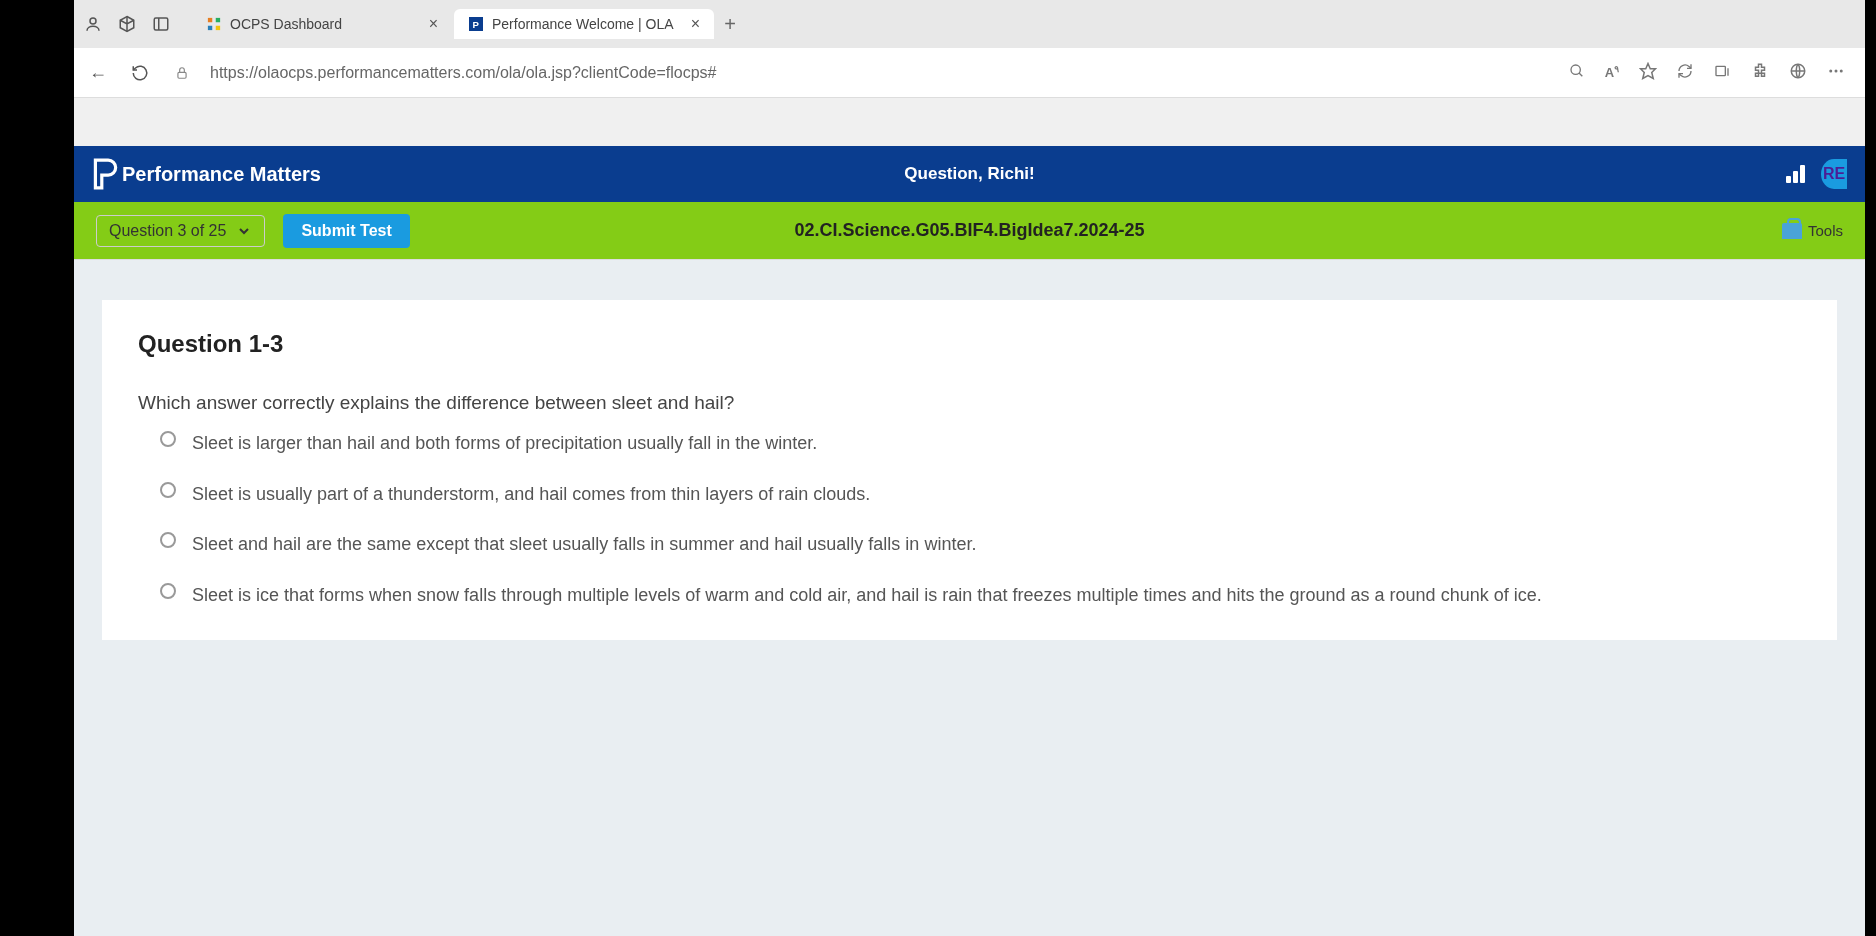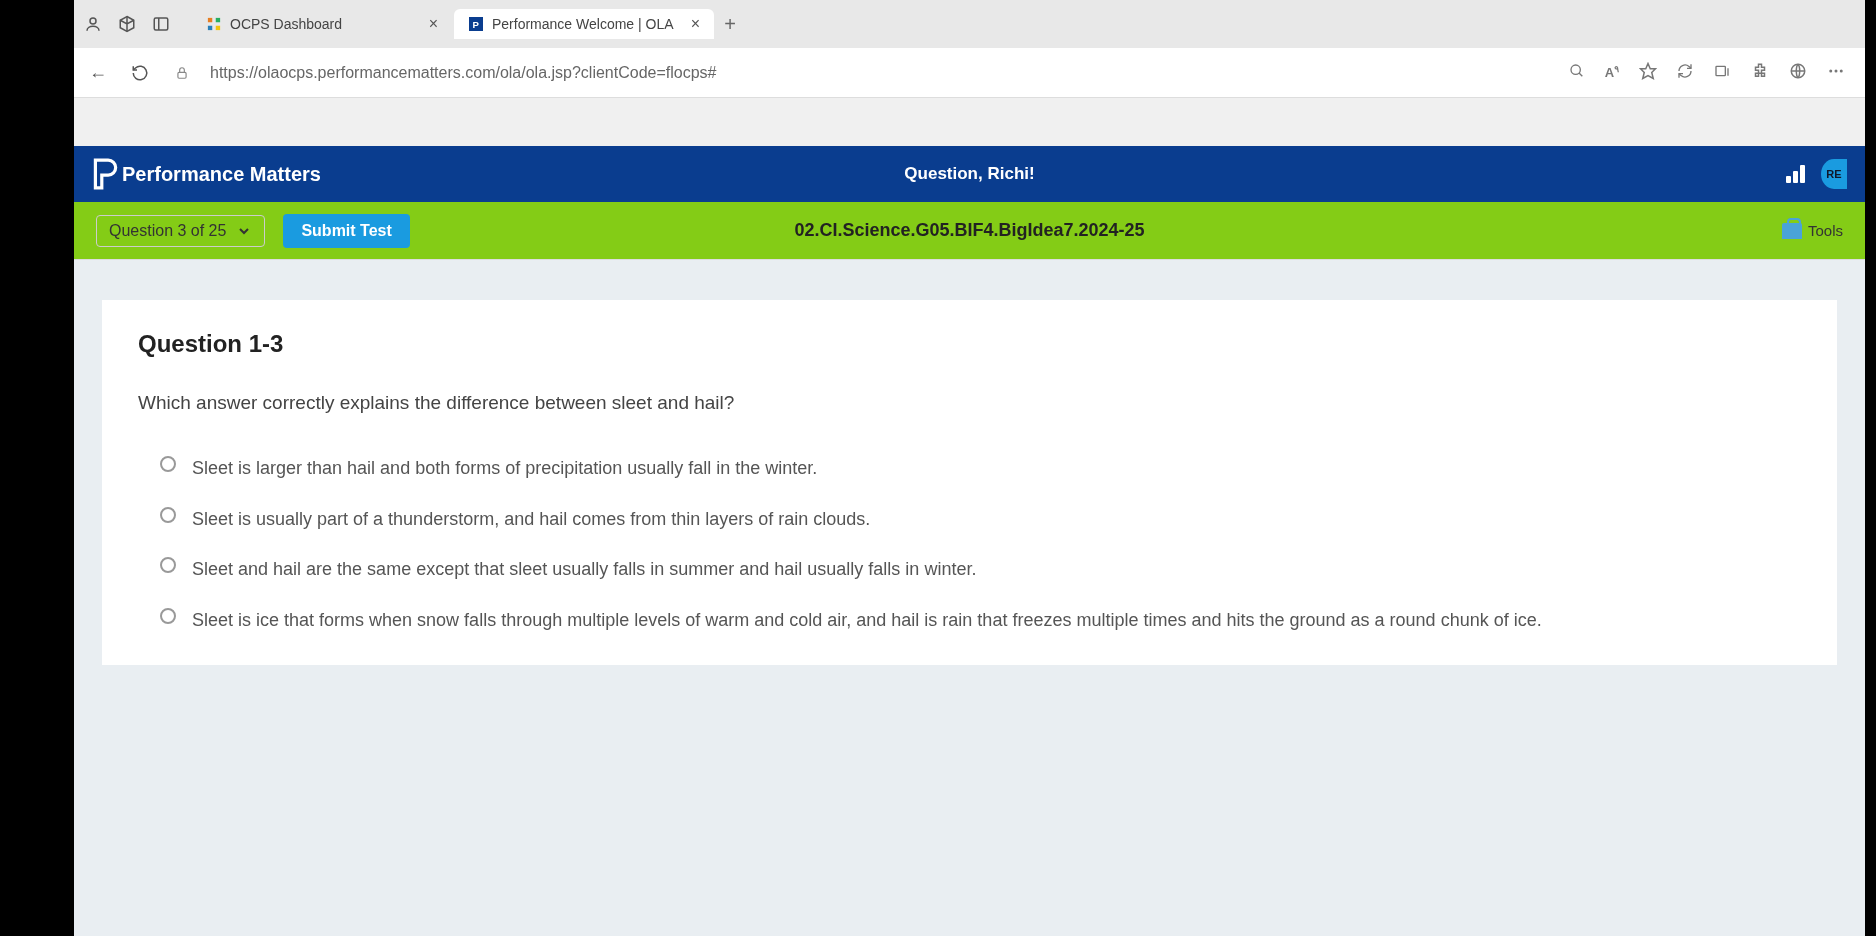--- a/index.html
+++ b/index.html
@@ -24,36 +24,36 @@
   .toolbar-icons { display: flex; gap: 20px; align-items: center; color: #666; padding-right: 10px; }
 
   
   .app-header { background: #0a3d8f; color: #fff; height: 56px; display: flex; align-items: center; padding: 0 18px; gap: 4px; margin-top: 48px; }
   .pm-logo { width: 26px; height: 32px; }
   .pm-title { font-size: 20px; font-weight: bold; }
   .welcome { position: absolute; left: 50%; transform: translateX(-50%); font-size: 17px; font-weight: bold; }
   .header-right { margin-left: auto; display: flex; align-items: center; gap: 16px; }
   .signal-icon { display: flex; align-items: flex-end; gap: 2px; height: 18px; }
   .signal-icon span { width: 5px; background: #fff; display: inline-block; border-radius: 1px; }
-  .re-badge { background: #1a9be0; color: #0f172a; border-radius: 50% 0 0 50%; width: 26px; height: 30px; display: flex; align-items: center; justify-content: center; font-size: 11px; font-weight: bold; text-align: center; }
+  .re-badge { background: #1a9be0; color: #4c1d95; border-radius: 50% 0 0 50%; width: 26px; height: 30px; display: flex; align-items: center; justify-content: center; font-size: 16px; font-weight: bold; text-align: center; }
 
   
   .q-toolbar { background: #84cc16; height: 58px; display: flex; align-items: center; padding: 0 22px; gap: 18px; border-bottom: 1px solid #ddd; font-size: 16px; color: #333; }
   .q-selector { display: flex; align-items: center; gap: 10px; border: 1px solid #ccc; border-radius: 4px; padding: 6px 12px; }
   .submit-btn { background: #1a9be0; color: #fff; border: none; padding: 8px 18px; border-radius: 4px; font-size: 16px; font-weight: bold; }
   .test-title { position: absolute; left: 50%; transform: translateX(-50%); font-weight: bold; font-size: 18px; color: #222; }
   .tools-btn { margin-left: auto; display: flex; align-items: center; gap: 6px; color: #333; font-size: 15px; }
   .toolbox-icon { width: 20px; height: 16px; background: #4aa3d8; border-radius: 2px 2px 0 0; position: relative; }
   .toolbox-icon::before { content: ""; position: absolute; top: -5px; left: 5px; width: 10px; height: 5px; border: 2px solid #4aa3d8; border-bottom: none; border-radius: 4px 4px 0 0; }
 
   
   .content-wrap { background: #e9eef2; padding: 40px 28px; height: calc(100% - 212px); }
   .card { background: #fff; padding: 30px 36px; font-family: Georgia, 'Times New Roman', serif; color: #333; }
   .q-heading { font-family: Arial, sans-serif; font-size: 24px; font-weight: bold; color: #222; margin-bottom: 34px; }
-  .q-prompt { font-size: 19px; color: #444; margin-bottom: 39px; }
+  .q-prompt { font-size: 19px; color: #444; margin-bottom: 14px; }
   .options { display: flex; flex-direction: column; gap: 20px; padding-left: 22px; }
   .option { display: flex; align-items: flex-start; gap: 16px; font-size: 18px; color: #555; }
   .radio { width: 16px; height: 16px; border: 2px solid #999; border-radius: 50%; flex-shrink: 0; margin-top: 3px; }
   .option-text { line-height: 1.7; }
 </style>
 </head>
 <body>
 
 <div class="screen">
 

